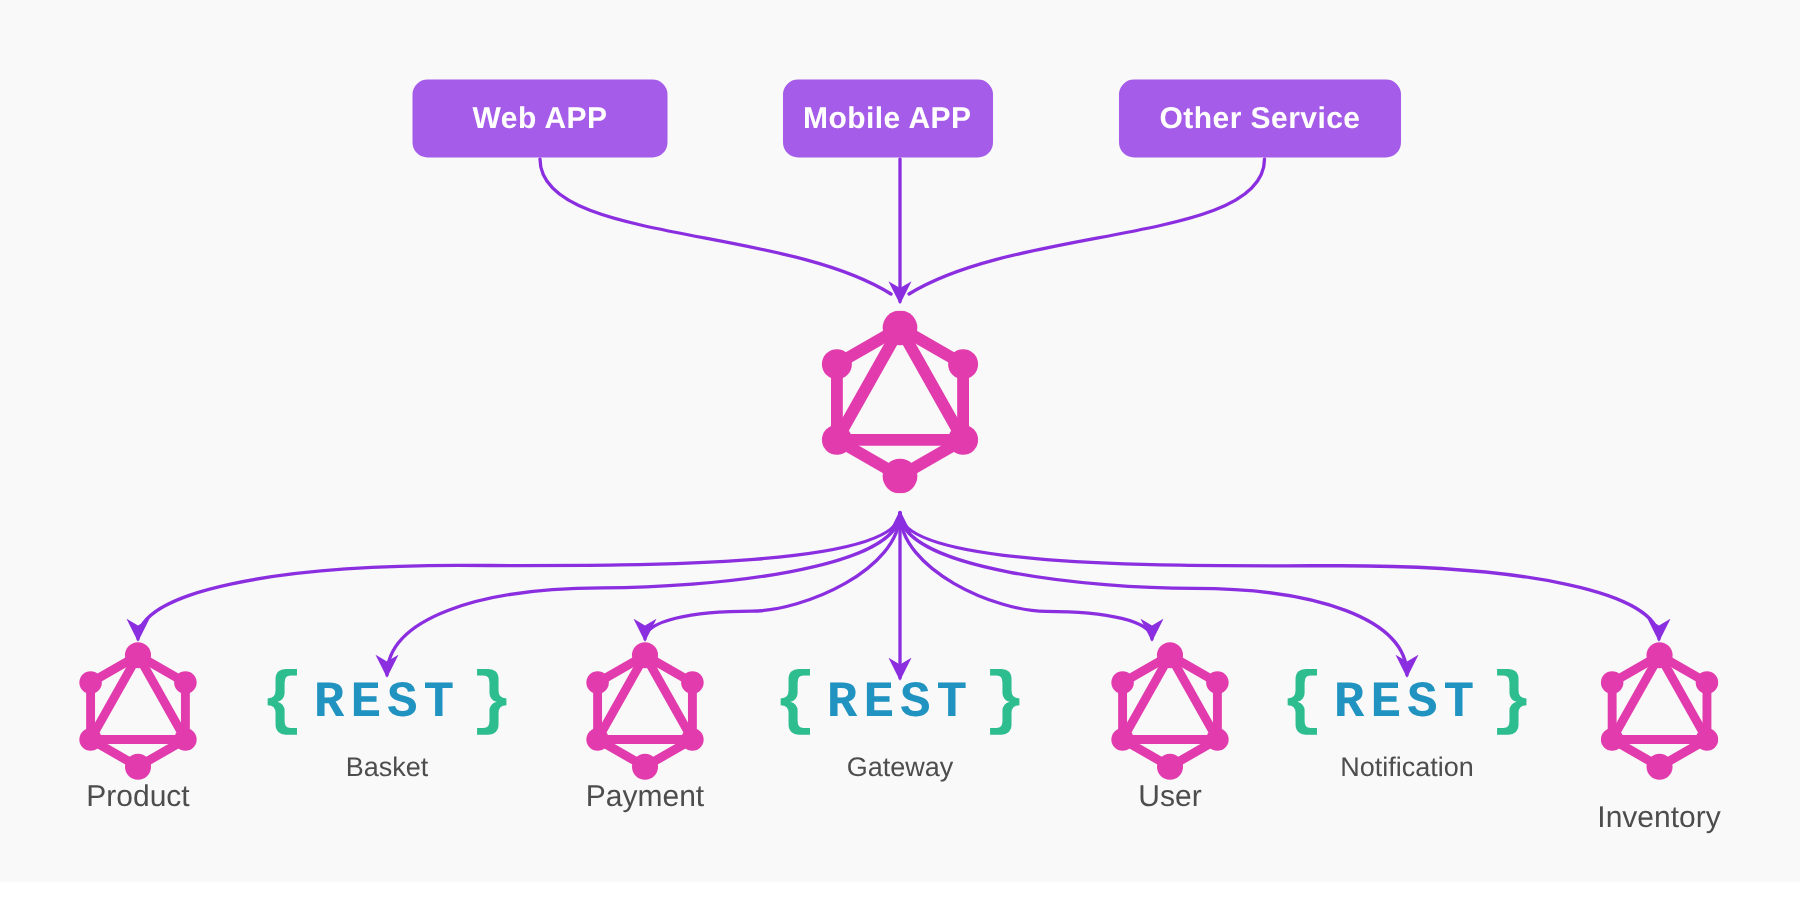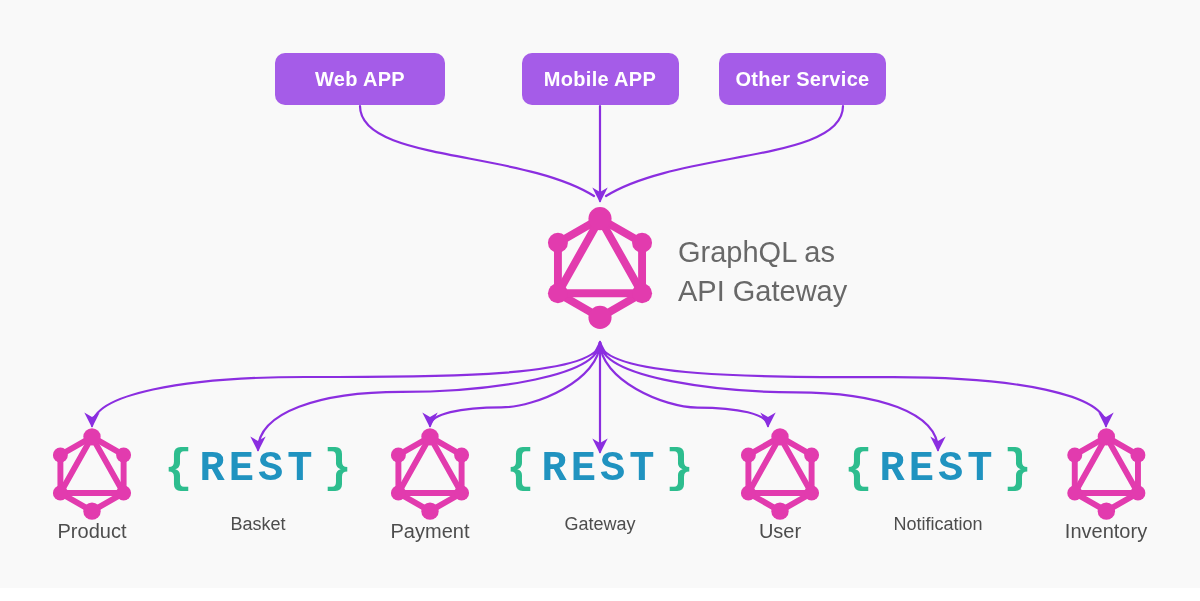--- a/index.html
+++ b/index.html
@@ -25,25 +25,25 @@
     position:absolute;left:678px;top:233px;color:var(--title);
     font-size:29px;line-height:39px;white-space:nowrap;
   }
 
   .service{position:absolute;transform:translateX(-50%);display:flex;flex-direction:column;align-items:center;}
   .service.graphql{top:428px;}
   .service.rest{top:446px;}
   .gql-small{width:79px;height:92px;}
   .service-label{color:#4d4d4d;white-space:nowrap;}
   .service.graphql .service-label{margin-top:0;font-size:20px;}
-  .service.rest .service-label{margin-top:22px;font-size:18px;}
+  .service.rest .service-label{margin-top:9px;font-size:18px;}
 
   .rest-logo{display:flex;align-items:center;height:46px;font-family:"Liberation Mono",monospace;font-weight:bold;}
   .rest-brace{color:var(--green);font-size:47px;line-height:46px;}
-  .rest-text{color:var(--blue);font-size:42px;line-height:46px;letter-spacing:4px;padding:0 7px;}
+  .rest-text{color:var(--blue);font-size:34px;line-height:46px;letter-spacing:4px;padding:0 7px;}
 </style>
 </head>
 <body>
 
 <div class="canvas">
   <div class="diagram-bg"></div>
   <div class="bottom-strip"></div>
 
   <svg width="0" height="0" style="position:absolute">
     <defs>
@@ -78,35 +78,31 @@
       <path d="M 600 342 C 600 380, 535.4 407.4, 501.4 407.4 C 460.6 407.4, 430 413.90999999999997, 430 426" class="arrow" marker-end="url(#arrowhead)"></path>
       <path d="M 600 342 L 600 452" class="arrow" marker-end="url(#arrowhead)" marker-start="url(#arrowhead)"></path>
       <path d="M 600 342 C 600 380, 663.84 407.58, 697.44 407.58 C 737.76 407.58, 768 414.027, 768 426" class="arrow" marker-end="url(#arrowhead)"></path>
       <path d="M 600 342 C 600 380, 728.44 392.28, 796.04 392.28 C 877.16 392.28, 938 412.48199999999997, 938 450" class="arrow" marker-end="url(#arrowhead)"></path>
       <path d="M 600 342 C 600 380, 792.28 377.15999999999997, 893.48 377.15999999999997 C 1014.92 377.15999999999997, 1106 394.25399999999996, 1106 426" class="arrow" marker-end="url(#arrowhead)"></path>
     </svg>
 
   <svg class="gql-logo gateway-logo">
     <use href="#gql"></use>
   </svg>
-  <div class="gateway-title">
-    <div>GraphQL as</div>
-    <div>API Gateway</div>
-  </div>
 
   <div id="clients">
   <div class="client-box" style="left: 275px; width: 170px;">
     <span class="client-label">Web APP</span>
   </div>
 
-  <div class="client-box" style="left: 521.5px; width: 157px;">
+  <div class="client-box" style="left: 521.5px; width: 140px;">
     <span class="client-label">Mobile APP</span>
   </div>
 
-  <div class="client-box" style="left: 719px; width: 167px;">
+  <div class="client-box" style="left: 746px; width: 188px;">
     <span class="client-label">Other Service</span>
   </div>
 </div>
   <div id="services">
   <div class="service graphql" style="left: 92px;">
     <svg class="gql-logo gql-small">
           <use href="#gql"></use>
         </svg>
     <div class="service-label">Product</div>
   </div>
@@ -145,20 +141,20 @@
 
   <div class="service rest" style="left: 938px;">
     <div class="rest-logo">
       <span class="rest-brace">{</span>
       <span class="rest-text">REST</span>
       <span class="rest-brace">}</span>
     </div>
     <div class="service-label">Notification</div>
   </div>
 
-  <div class="service graphql" style="left: 1106px;">
+  <div class="service graphql" style="left: 1106px; gap: 14px;">
     <svg class="gql-logo gql-small">
           <use href="#gql"></use>
         </svg>
     <div class="service-label">Inventory</div>
   </div>
 </div>
 </div>
 
 </body></html>

